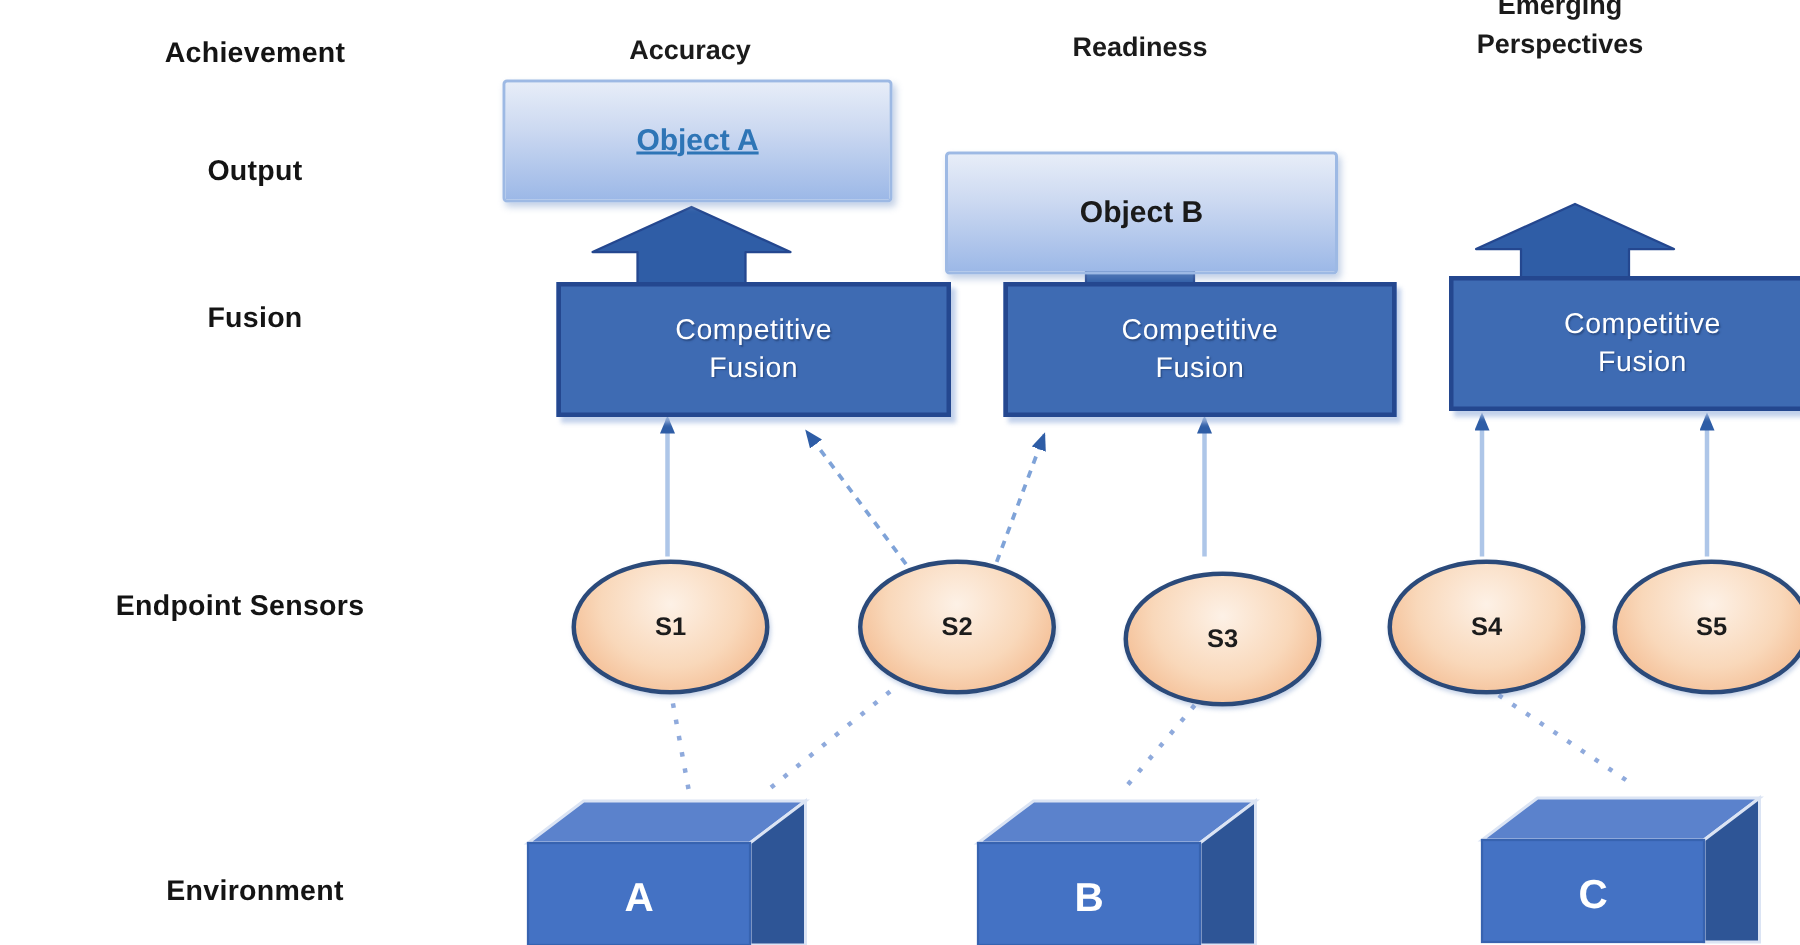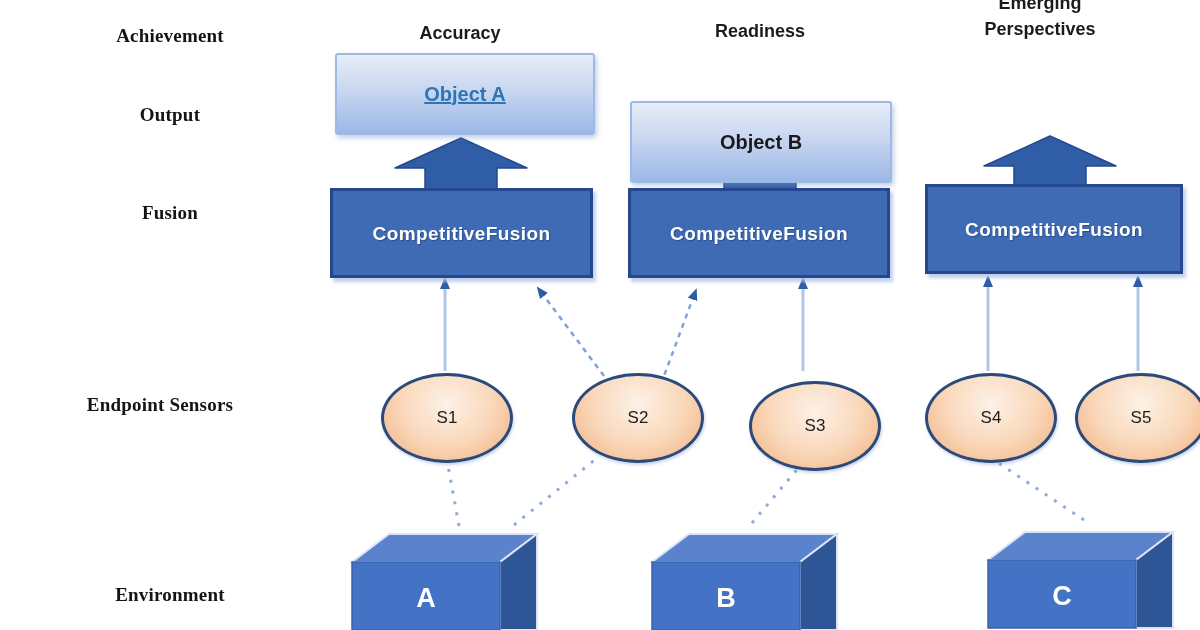--- a/index.html
+++ b/index.html
@@ -16,21 +16,20 @@
   }
   
   .rowlabel {
     position: absolute;
     font-weight: bold;
     font-size: 19px;
     color: #141414;
     text-align: center;
     letter-spacing: 0.2px;
     z-index: 3;
-    font-family: Liberation Serif, serif;
   }
   .colheader {
     position: absolute;
     font-weight: bold;
     font-size: 18px;
     color: #1b1b1b;
     text-align: center;
     line-height: 26px;
     z-index: 3;
   }
@@ -50,37 +49,38 @@
     color: #2e75b6;
     text-decoration: underline;
   }
   
   .fusionbox {
     position: absolute;
     height: 84px;
     background: #3e6bb3;
     border: 3px solid #24478f;
     box-shadow: 3px 4px 3px rgba(174,194,228,0.75);
-    display: flex; flex-direction: row;
+    display: flex; flex-direction: column;
     align-items: center; justify-content: center;
-    color: #ffffff; font-weight: bold; font-size: 19px;
+    color: #ffffff; font-weight: normal; font-size: 19px;
     line-height: 25px; letter-spacing: 0.4px;
     text-shadow: 1px 1px 1px rgba(30,55,100,0.55);
     z-index: 2;
+    margin-left: 41px;
   }
   
   .sensor {
     position: absolute;
     width: 126px; height: 84px;
     border-radius: 50%;
     border: 3px solid #2b4a7a;
     background: radial-gradient(ellipse at 50% 32%, #fdf1e6 0%, #f9d8ba 52%, #f1ae7e 100%);
     box-shadow: 1px 2px 3px rgba(120,150,200,0.4);
     display: flex; align-items: center; justify-content: center;
-    font-weight: normal; font-size: 17px; color: #1c1c1c;
+    font-weight: bold; font-size: 17px; color: #1c1c1c;
     z-index: 2;
   }
   svg.layer {
     position: absolute;
     left: 0; top: 0;
     z-index: 1;
   }
   .cube-label {
     font-family: "Liberation Sans", sans-serif;
     font-weight: bold;

